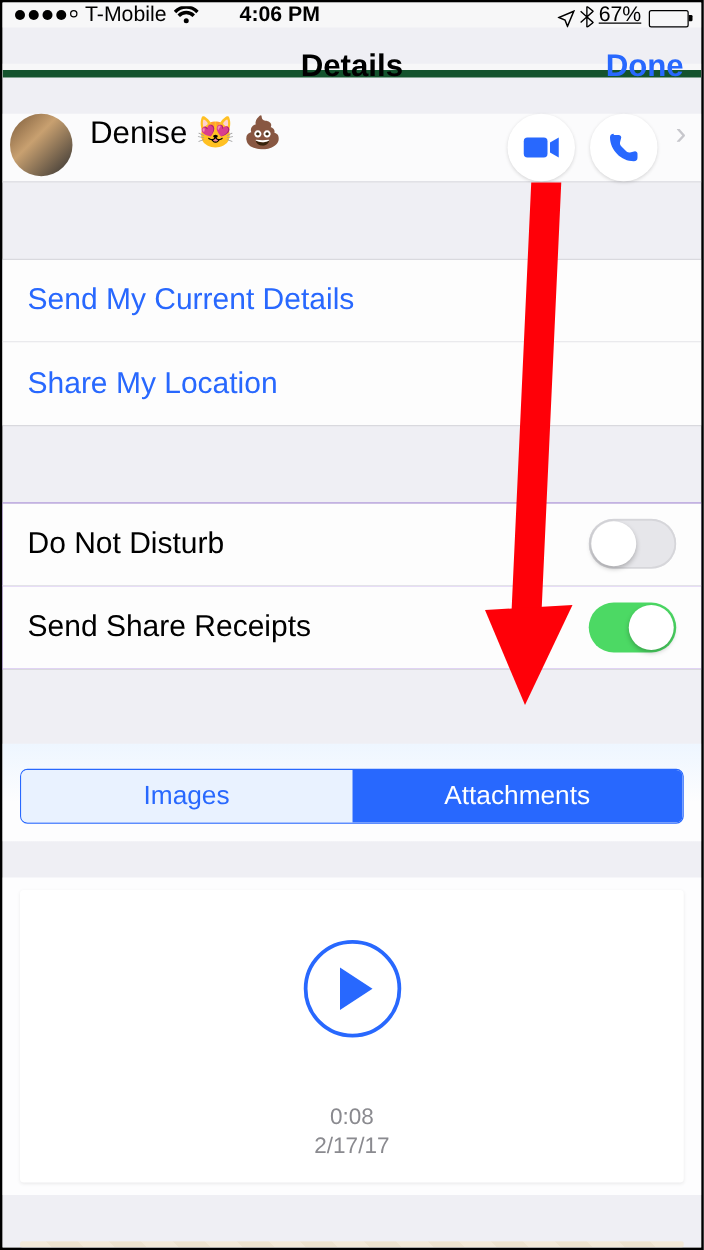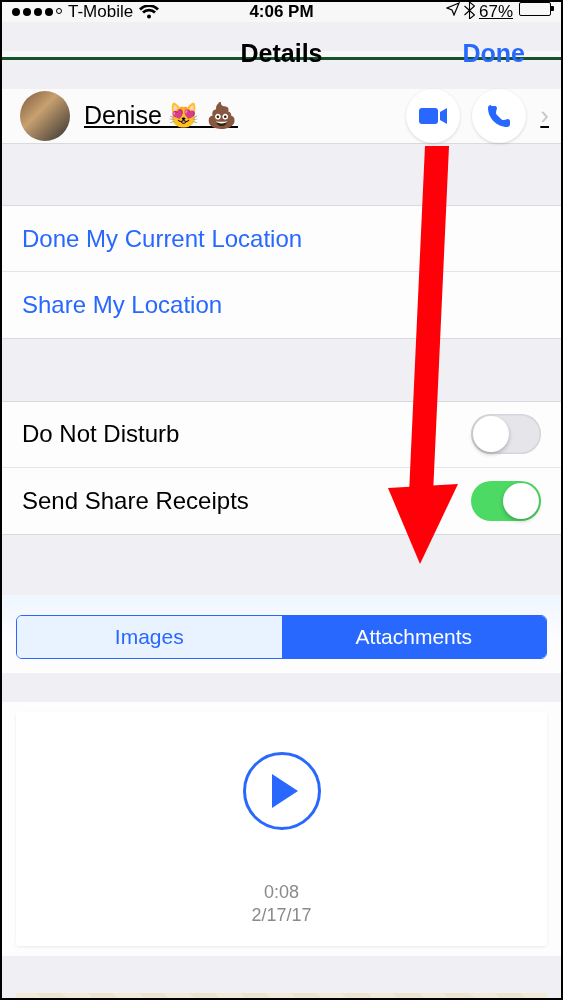--- a/index.html
+++ b/index.html
@@ -21,60 +21,59 @@
   .status-bar {
     height: 30px;
     background: #f7f7f8;
     display: flex; align-items: center;
     padding: 0 10px;
     font-size: 17px;
     font-weight: 500;
     color: #000;
   }
   .status-left { display: flex; align-items: center; gap: 6px; flex: 1; }
-  .status-center { flex: 1; text-align: center; font-weight: 600; }
-  .status-right { flex: 1; display: flex; justify-content: flex-end; align-items: flex-start; gap: 4px; text-decoration: underline; }
+  .status-center { flex: 1; font-weight: 600; }
+  .status-right { flex: 1; display: flex; justify-content: flex-end; align-items: flex-end; gap: 4px; text-decoration: underline; }
   .signal-dots { display: flex; gap: 3px; }
   .dot { width: 8px; height: 8px; border-radius: 50%; background: #000; }
   .dot.empty { background: none; border: 1px solid #000; width: 6px; height: 6px; }
   .battery {
     width: 32px; height: 14px; border: 1.5px solid #000; border-radius: 2px;
     position: relative; margin-left: 2px;
   }
   .battery::after {
     content: ""; position: absolute; right: -4px; top: 3px;
     width: 3px; height: 5px; background: #000; border-radius: 0 1px 1px 0;
   }
   .battery-fill { background: #000; height: 100%; width: 67%; }
 
   
   .nav-bar {
     height: 64px;
     background: #f7f7f8;
-    border-bottom: 3px solid #14532d;
+    border-bottom: 6px solid #14532d;
     display: flex; align-items: center;
     position: relative;
   }
   .nav-title {
     position: absolute; left: 0; right: 0; text-align: center;
     font-size: 25px; font-weight: 600; color: #000;
   }
   .nav-done {
-    position: absolute; right: 36px;
+    position: absolute; right: 14px;
     font-size: 25px; font-weight: 600; color: #2868fe;
   }
 
   
   .contact-row {
     background: #fbfbfc;
     height: 88px;
-    display: flex; align-items: center;
-    padding: 0 12px 0 18px;
+    display: flex; 
+    padding: 0 12px 0 6px;
     border-bottom: 1px solid #d9d9de;
-    text-decoration: underline;
   }
   .avatar {
     width: 50px; height: 50px; border-radius: 50%;
     background: linear-gradient(135deg, #7a5a3a 0%, #c8a070 40%, #303030 100%);
     margin-right: 14px;
     position: relative; overflow: hidden;
   }
   .contact-name { font-size: 25px; flex: 1; }
   .circle-btn {
     width: 54px; height: 54px; border-radius: 50%; background: #fff;
@@ -235,21 +234,21 @@
           </svg>
       </span>
     </div>
     <span class="chevron">›</span>
   </div>
 
   <div class="spacer"></div>
 
   <div class="group gradient-blue">
     <div class="row link">
-      <span>Done My Current Location</span>
+      <span>Send My Current Details</span>
     </div>
     <div class="row link">
       <span>Share My Location</span>
     </div>
   </div>
 
   <div class="spacer"></div>
 
   <div class="group">
     <div class="row">

